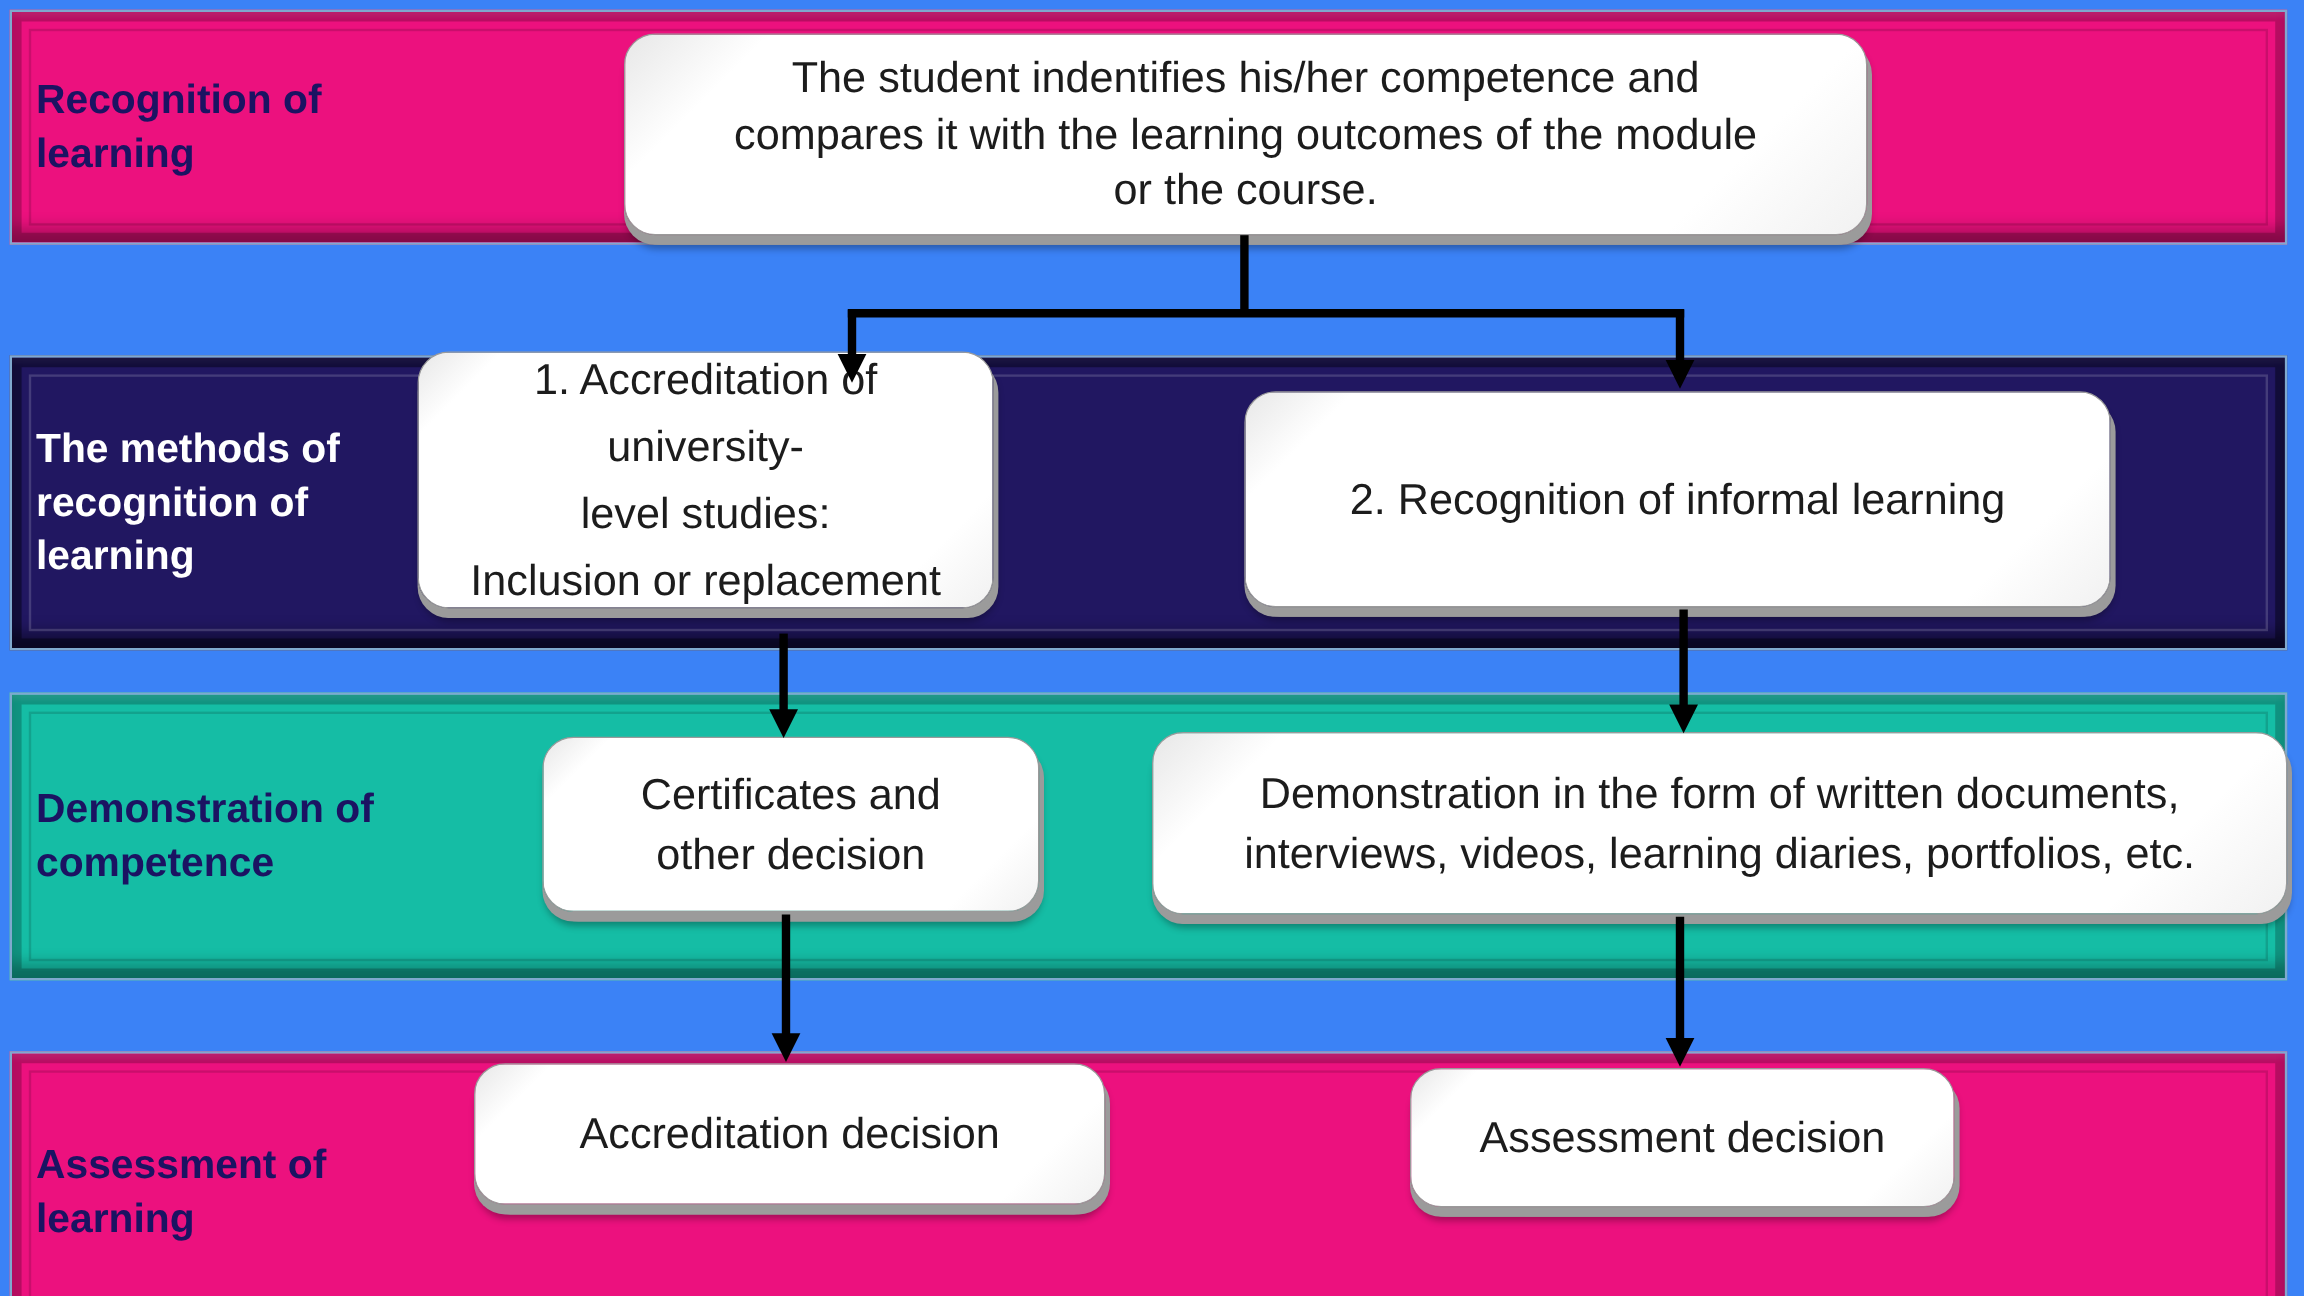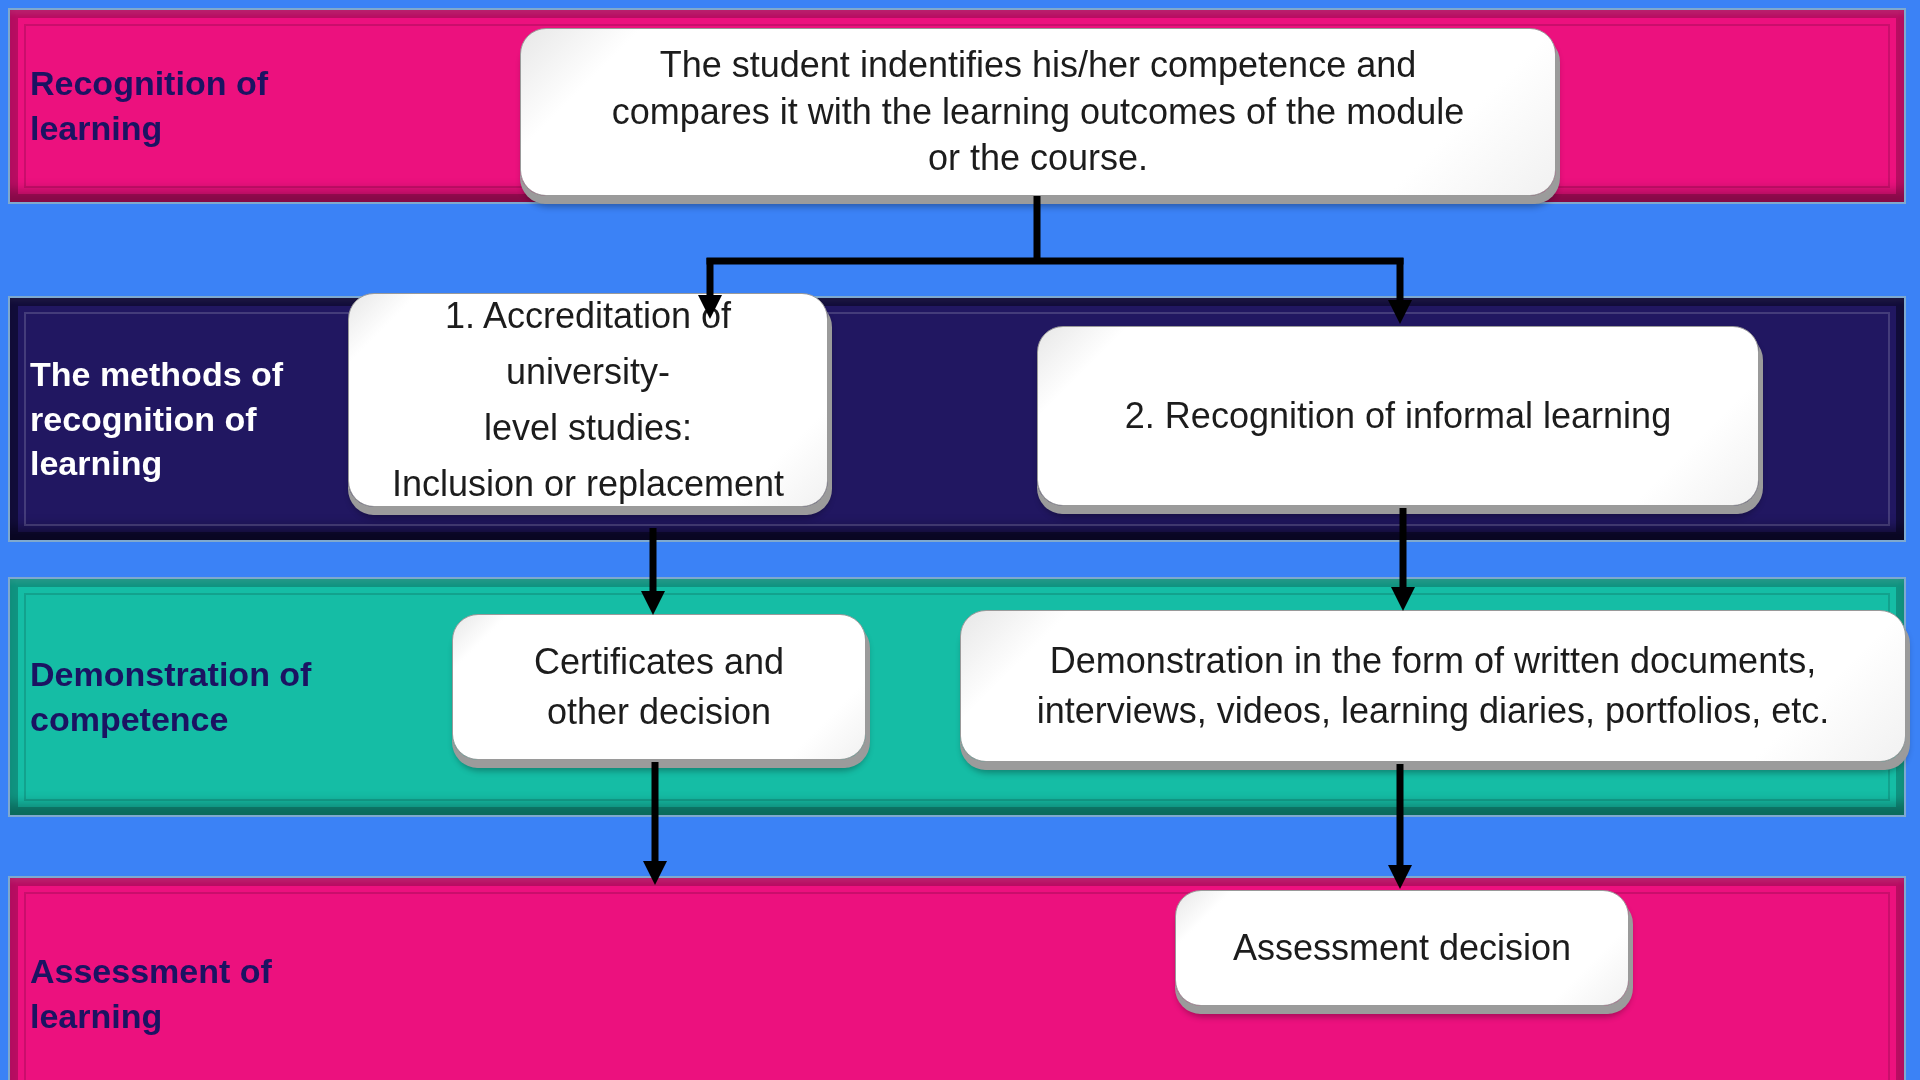--- a/index.html
+++ b/index.html
@@ -111,20 +111,21 @@
 Inclusion or replacement</div>
 
   <div class="wbox box-inf">2. Recognition of informal learning</div>
 
   <div class="wbox box-cert">Certificates and
 other decision</div>
 
   <div class="wbox box-demo">Demonstration in the form of written documents,
 interviews, videos, learning diaries, portfolios, etc.</div>
 
+  <div class="wbox box-adec">Accreditation decision</div>
 
   <div class="wbox box-sdec">Assessment decision</div>
 
   <svg class="arrows" width="1920" height="1080" viewBox="0 0 1920 1080">
     <defs>
       <marker id="ah" markerUnits="userSpaceOnUse" markerWidth="26" markerHeight="26" viewBox="0 0 26 26" refX="3" refY="13" orient="auto">
         <path d="M0,1 L24,13 L0,25 Z" fill="#000000"></path>
       </marker>
     </defs>
     <path d="M1037,196 V261" stroke="#000000" stroke-width="7" fill="none"></path>

